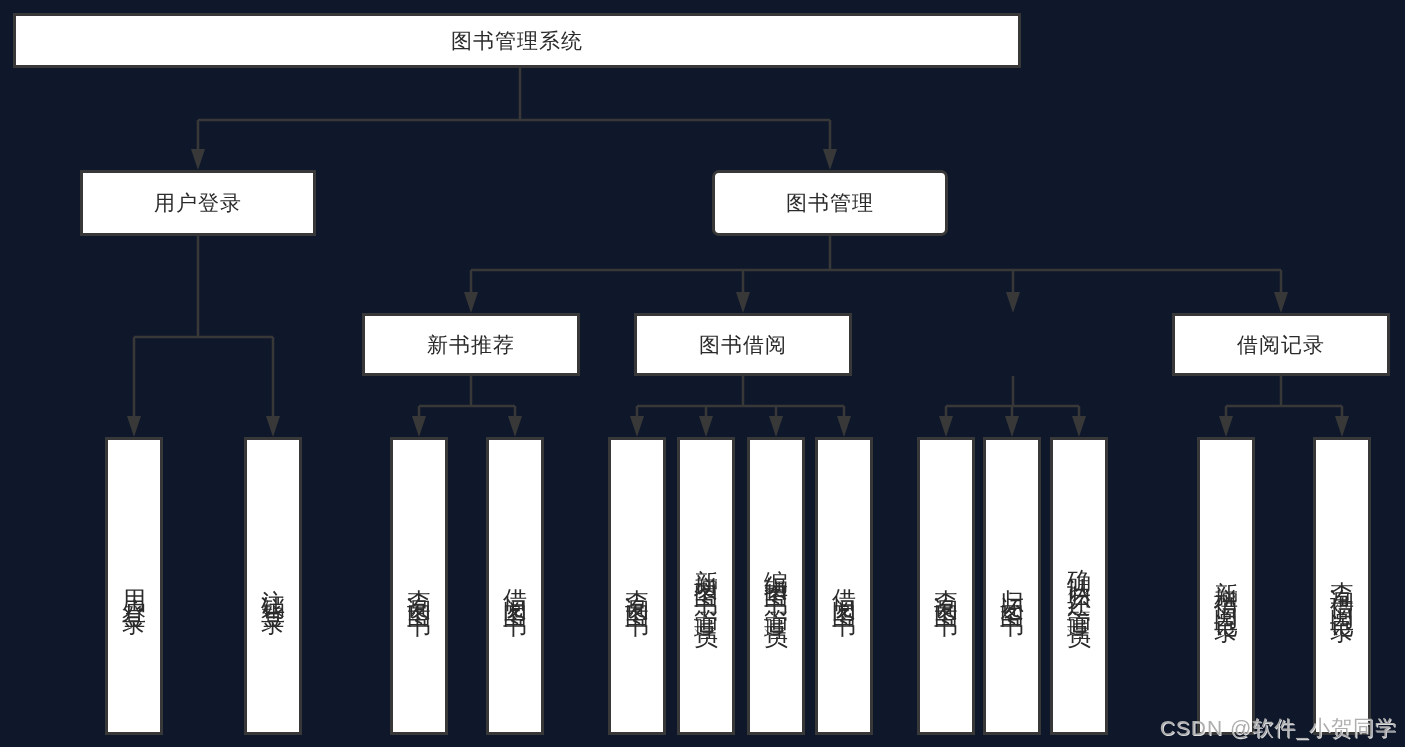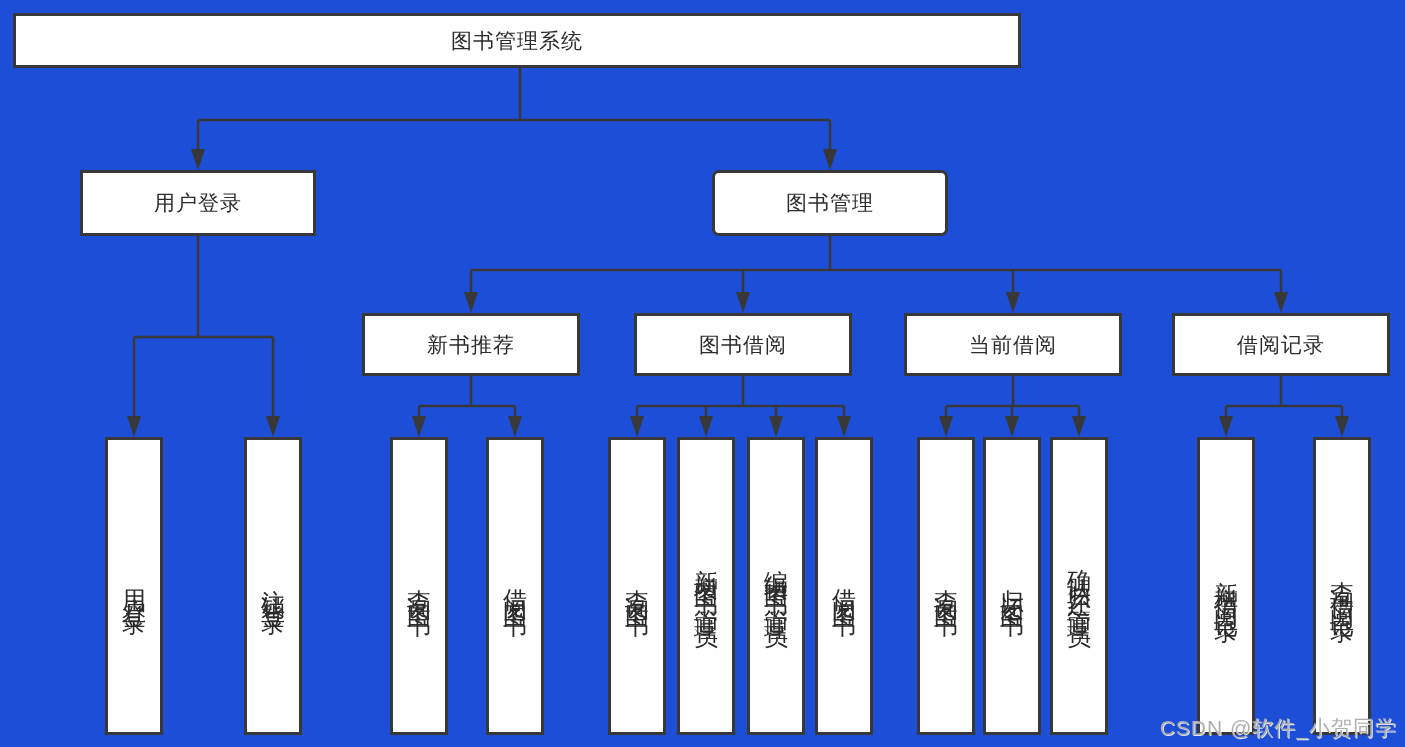--- a/index.html
+++ b/index.html
@@ -5,21 +5,21 @@
   html, body {
     margin: 0;
     padding: 0;
     background: #ffffff;
     font-family: "Liberation Sans", "DejaVu Sans", sans-serif;
   }
   .canvas {
     position: relative;
     width: 1405px;
     height: 747px;
-    background: #1d4ed8;
+    background: #0f172a;
     overflow: hidden;
   }
   .connectors {
     position: absolute;
     left: 0;
     top: 0;
     width: 1405px;
     height: 747px;
   }
   .node {
@@ -104,21 +104,20 @@
     </g>
   </svg>
 
   <div class="node hnode" style="left:13px; top:13px; width:1008px; height:55px;">图书管理系统</div>
 
   <div class="node hnode" style="left:80px; top:170px; width:236px; height:66px;">用户登录</div>
   <div class="node hnode" style="left:712px; top:170px; width:236px; height:66px;border-radius:7px;">图书管理</div>
 
   <div class="node hnode" style="left:362px; top:313px; width:218px; height:63px;">新书推荐</div>
   <div class="node hnode" style="left:634px; top:313px; width:218px; height:63px;">图书借阅</div>
-  <div class="node hnode" style="left:904px; top:313px; width:218px; height:63px;">当前借阅</div>
   <div class="node hnode" style="left:1172px; top:313px; width:218px; height:63px;">借阅记录</div>
 
   <div class="node vnode" style="left:105px;">用户登录</div>
   <div class="node vnode" style="left:244px;">注销登录</div>
 
   <div class="node vnode" style="left:390px;">查询图书</div>
   <div class="node vnode" style="left:486px;">借阅图书</div>
 
   <div class="node vnode" style="left:608px;">查询图书</div>
   <div class="node vnode" style="left:677px;">新增图书（管理员）</div>

